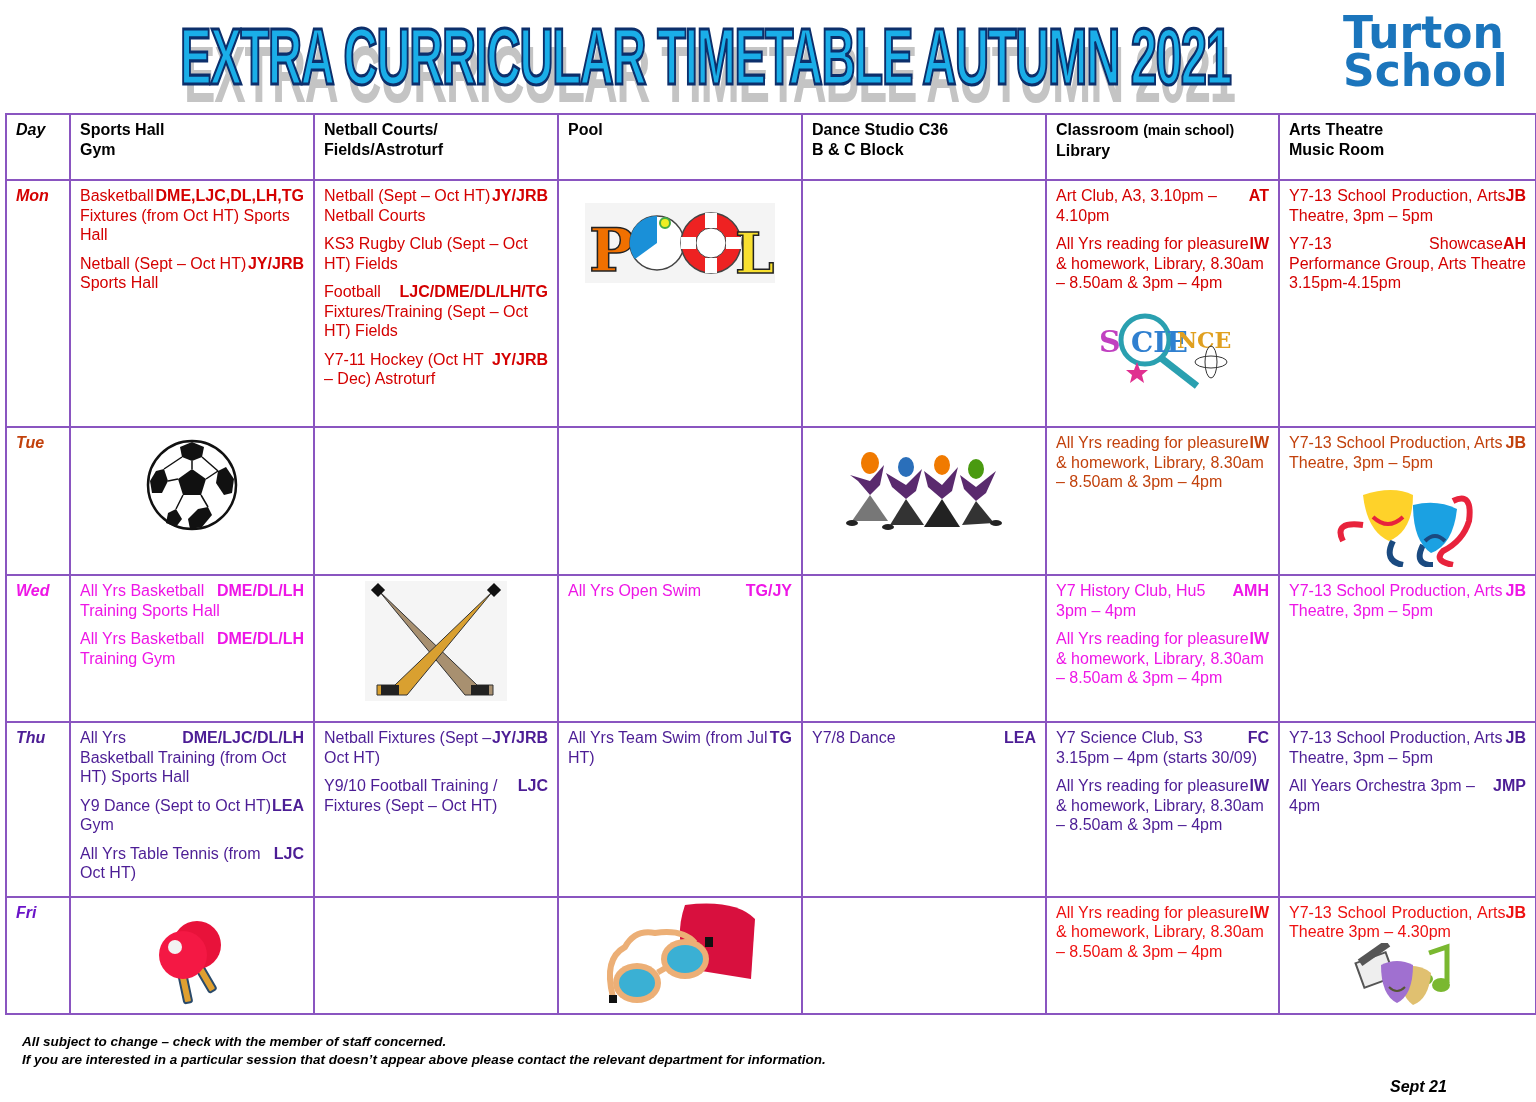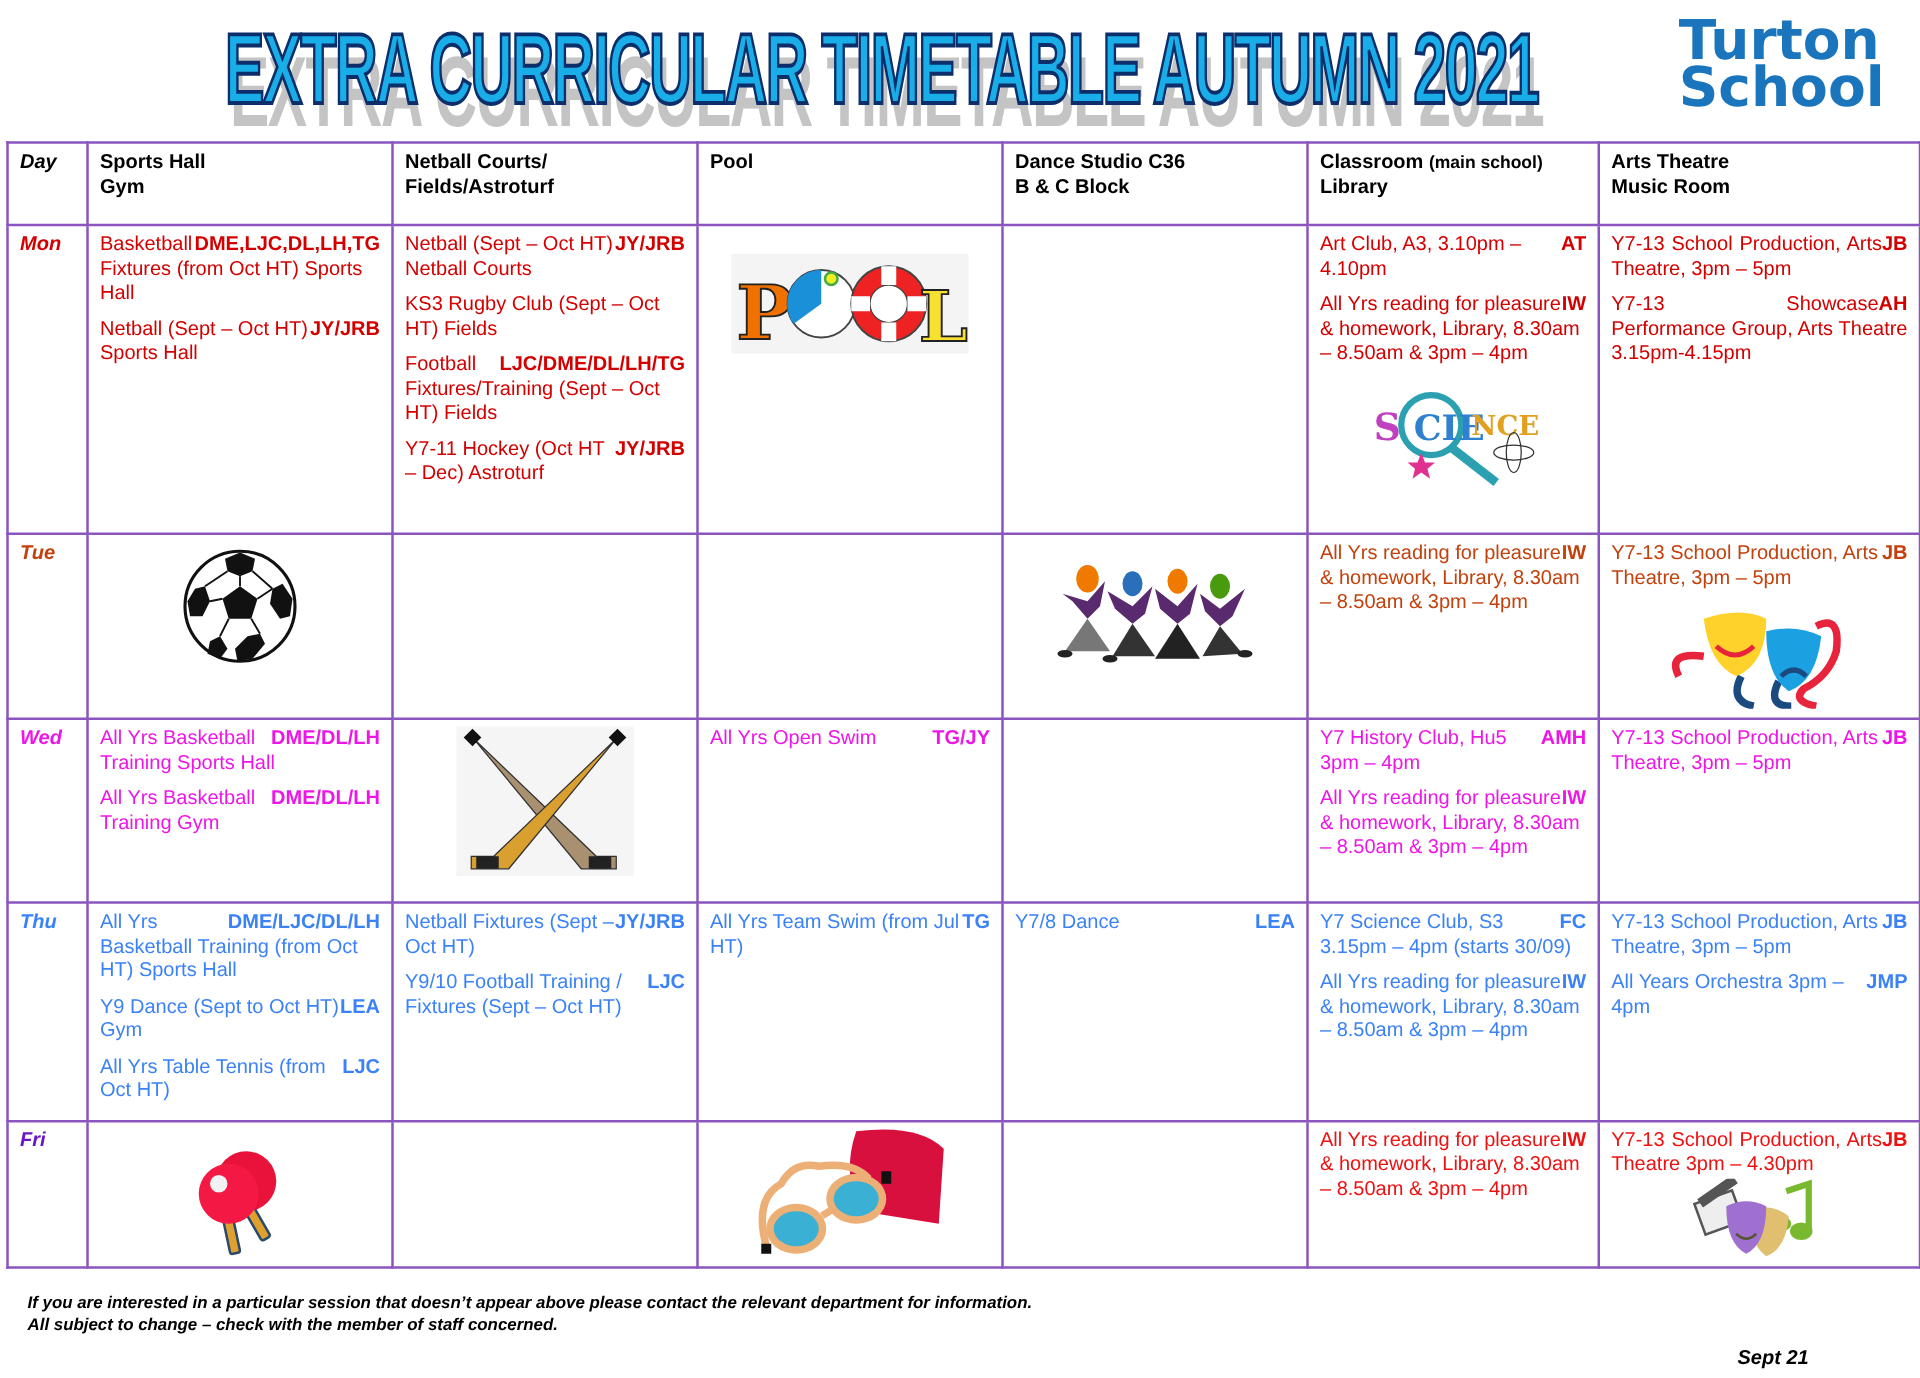--- a/index.html
+++ b/index.html
@@ -32,21 +32,21 @@
   td.day { font-weight: bold; font-style: italic; font-size: 18px; }
 
   .entry { margin-bottom: 9px; }
   .entry .staff { font-weight: bold; float: right; }
   .entry::after { content: ""; display: block; clear: both; }
   .entry.justify { text-align: justify; }
 
   .c-red { color: #d40000; }
   .c-blue { color: #c2410c; }
   .c-magenta { color: #ee16e6; }
-  .c-green { color: #3b82f6; }
+  .c-green { color: #4c1d95; }
   .c-purple { color: #6a14c8; }
   .c-bright-red { color: #ee1111; }
 
   .pic { display: flex; justify-content: center; align-items: center; }
 
   .footer { position: absolute; left: 22px; top: 1033px; font-style: italic; font-weight: bold; font-size: 13.5px; line-height: 18px; color: #000; }
   .footer-date { position: absolute; left: 1390px; top: 1078px; font-style: italic; font-weight: bold; font-size: 16px; color: #000; }
 </style>
 </head>
 <body>
@@ -318,16 +318,16 @@
               <path d="M28 22 Q44 14 60 22 Q60 52 44 60 Q28 52 28 22 Z" fill="#a070d0"></path>
               <path d="M36 44 Q44 52 52 44" fill="none" stroke="#553" stroke-width="2"></path>
             </svg>
           </div>
         </td>
   </tr>
 </tbody>
   </table>
 
 <div class="footer">
+  <div>All subject to change – check with the member of staff concerned.</div>
   <div>If you are interested in a particular session that doesn’t appear above please contact the relevant department for information.</div>
-  <div>All subject to change – check with the member of staff concerned.</div>
 </div>
 <div class="footer-date">Sept 21</div>
 
 </body></html>

